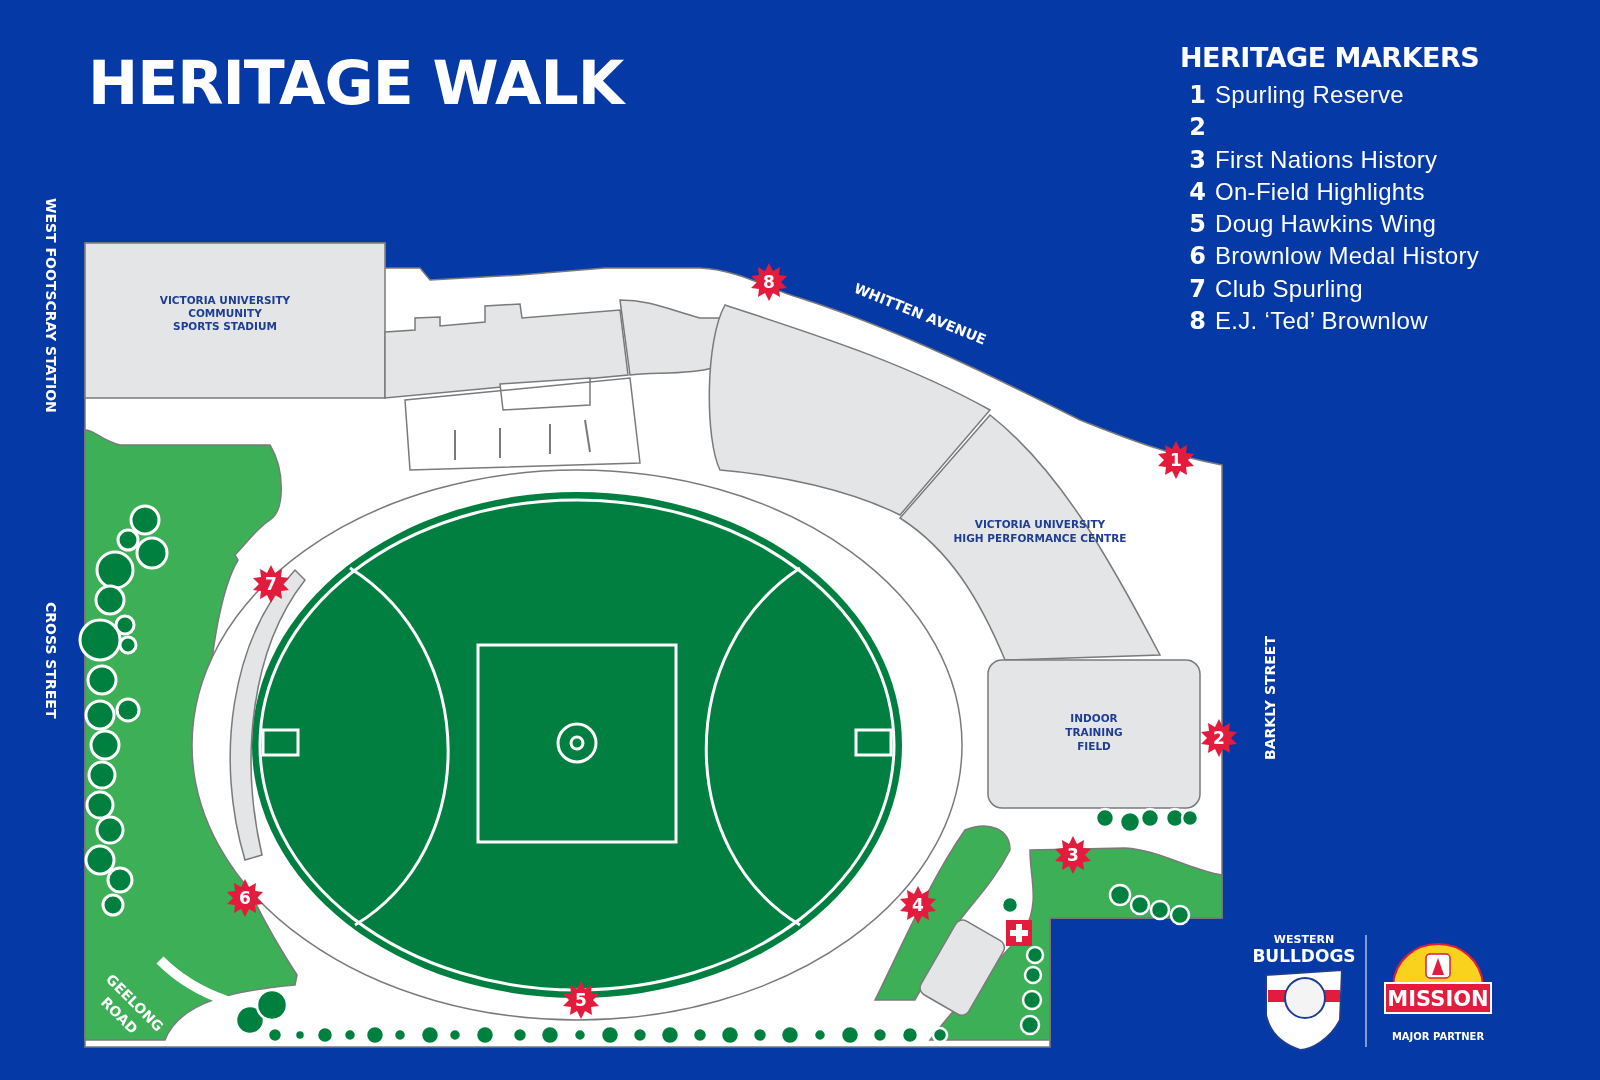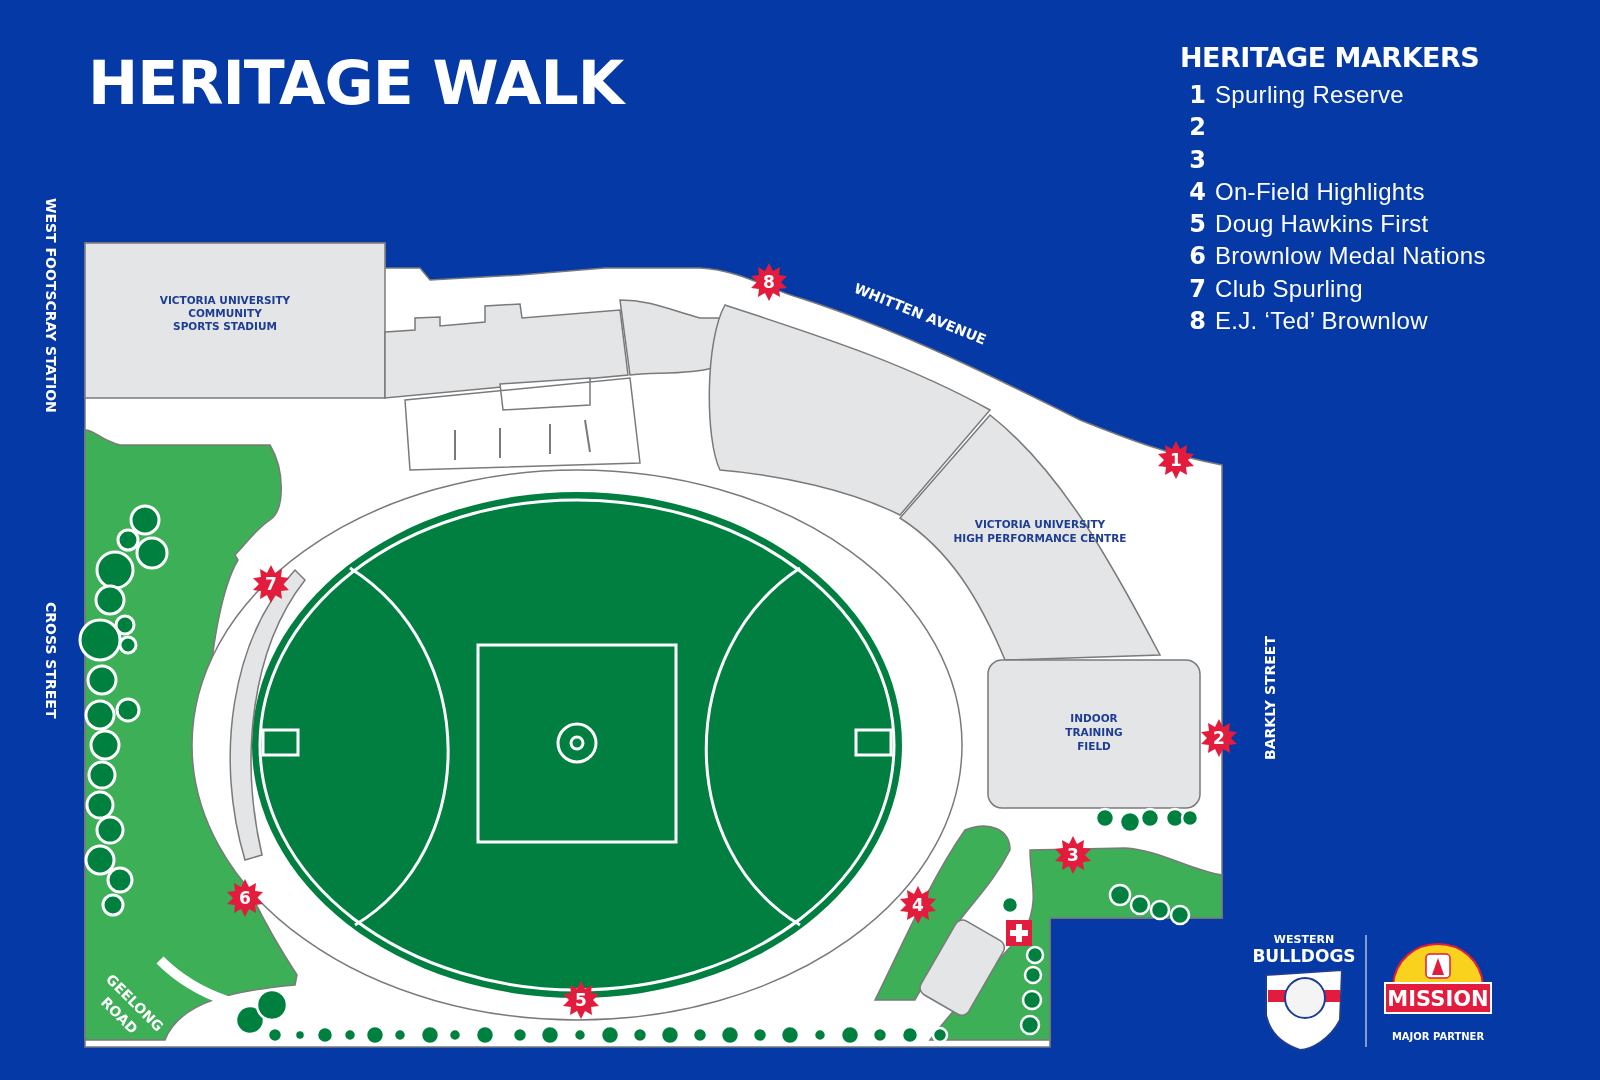--- a/index.html
+++ b/index.html
@@ -29,32 +29,33 @@
   <ol>
     <li>
         <span class="n">1</span>
         <span class="t">Spurling Reserve</span>
       </li>
     <li>
         <span class="n">2</span>
       </li>
     <li>
         <span class="n">3</span>
+        <span class="t">First Nations History</span>
       </li>
     <li>
         <span class="n">4</span>
         <span class="t">On-Field Highlights</span>
       </li>
     <li>
         <span class="n">5</span>
-        <span class="t">Doug Hawkins First</span>
+        <span class="t">Doug Hawkins Wing</span>
       </li>
     <li>
         <span class="n">6</span>
-        <span class="t">Brownlow Medal Nations</span>
+        <span class="t">Brownlow Medal History</span>
       </li>
     <li>
         <span class="n">7</span>
         <span class="t">Club Spurling</span>
       </li>
     <li>
         <span class="n">8</span>
         <span class="t">E.J. ‘Ted’ Brownlow</span>
       </li>
   </ol>

